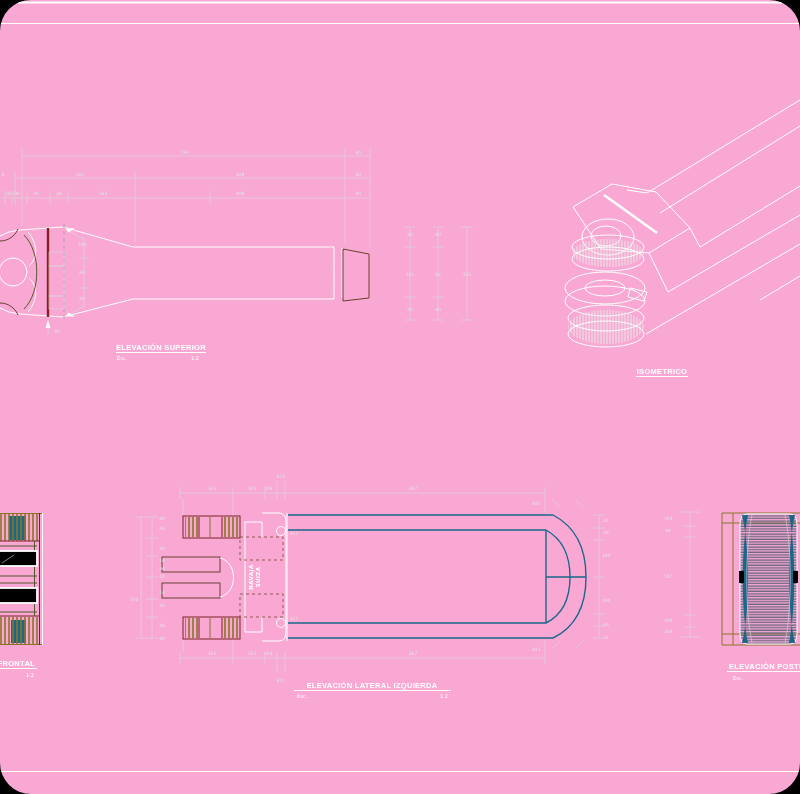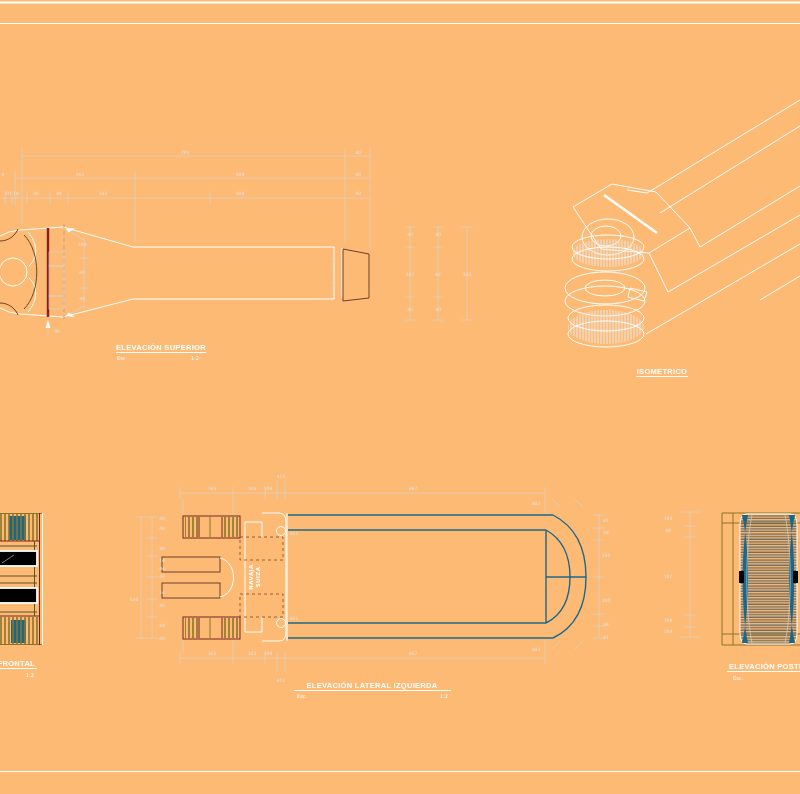--- a/index.html
+++ b/index.html
@@ -1,16 +1,16 @@
 <!DOCTYPE html>
 <html><head>
 <meta charset="utf-8">
 <style>
   html,body{margin:0;padding:0;background:#000;}
-  #sheet{position:relative;width:800px;height:794px;background:#fdba74;overflow:hidden;}
+  #sheet{position:relative;width:800px;height:794px;background:#f9a8d4;overflow:hidden;border-radius:31px;}
   svg{display:block;}
   .w{stroke:#fff;fill:none;stroke-width:1;}
   .wthin{stroke:#d8d8d8;fill:none;stroke-width:.6;}
   .wthick{stroke:#fff;fill:none;stroke-width:2.6;}
   .teal{stroke:#1a678a;fill:none;stroke-width:1.4;}
   .tealf{fill:#1a678a;stroke:none;}
   .gold{stroke:#8a7428;fill:none;stroke-width:1;}
   .maroon{stroke:#7a2222;fill:none;stroke-width:1;}
   .brown{stroke:#6a4030;fill:none;stroke-width:1;}
   .olive{stroke:#55552a;fill:none;stroke-width:1;}

